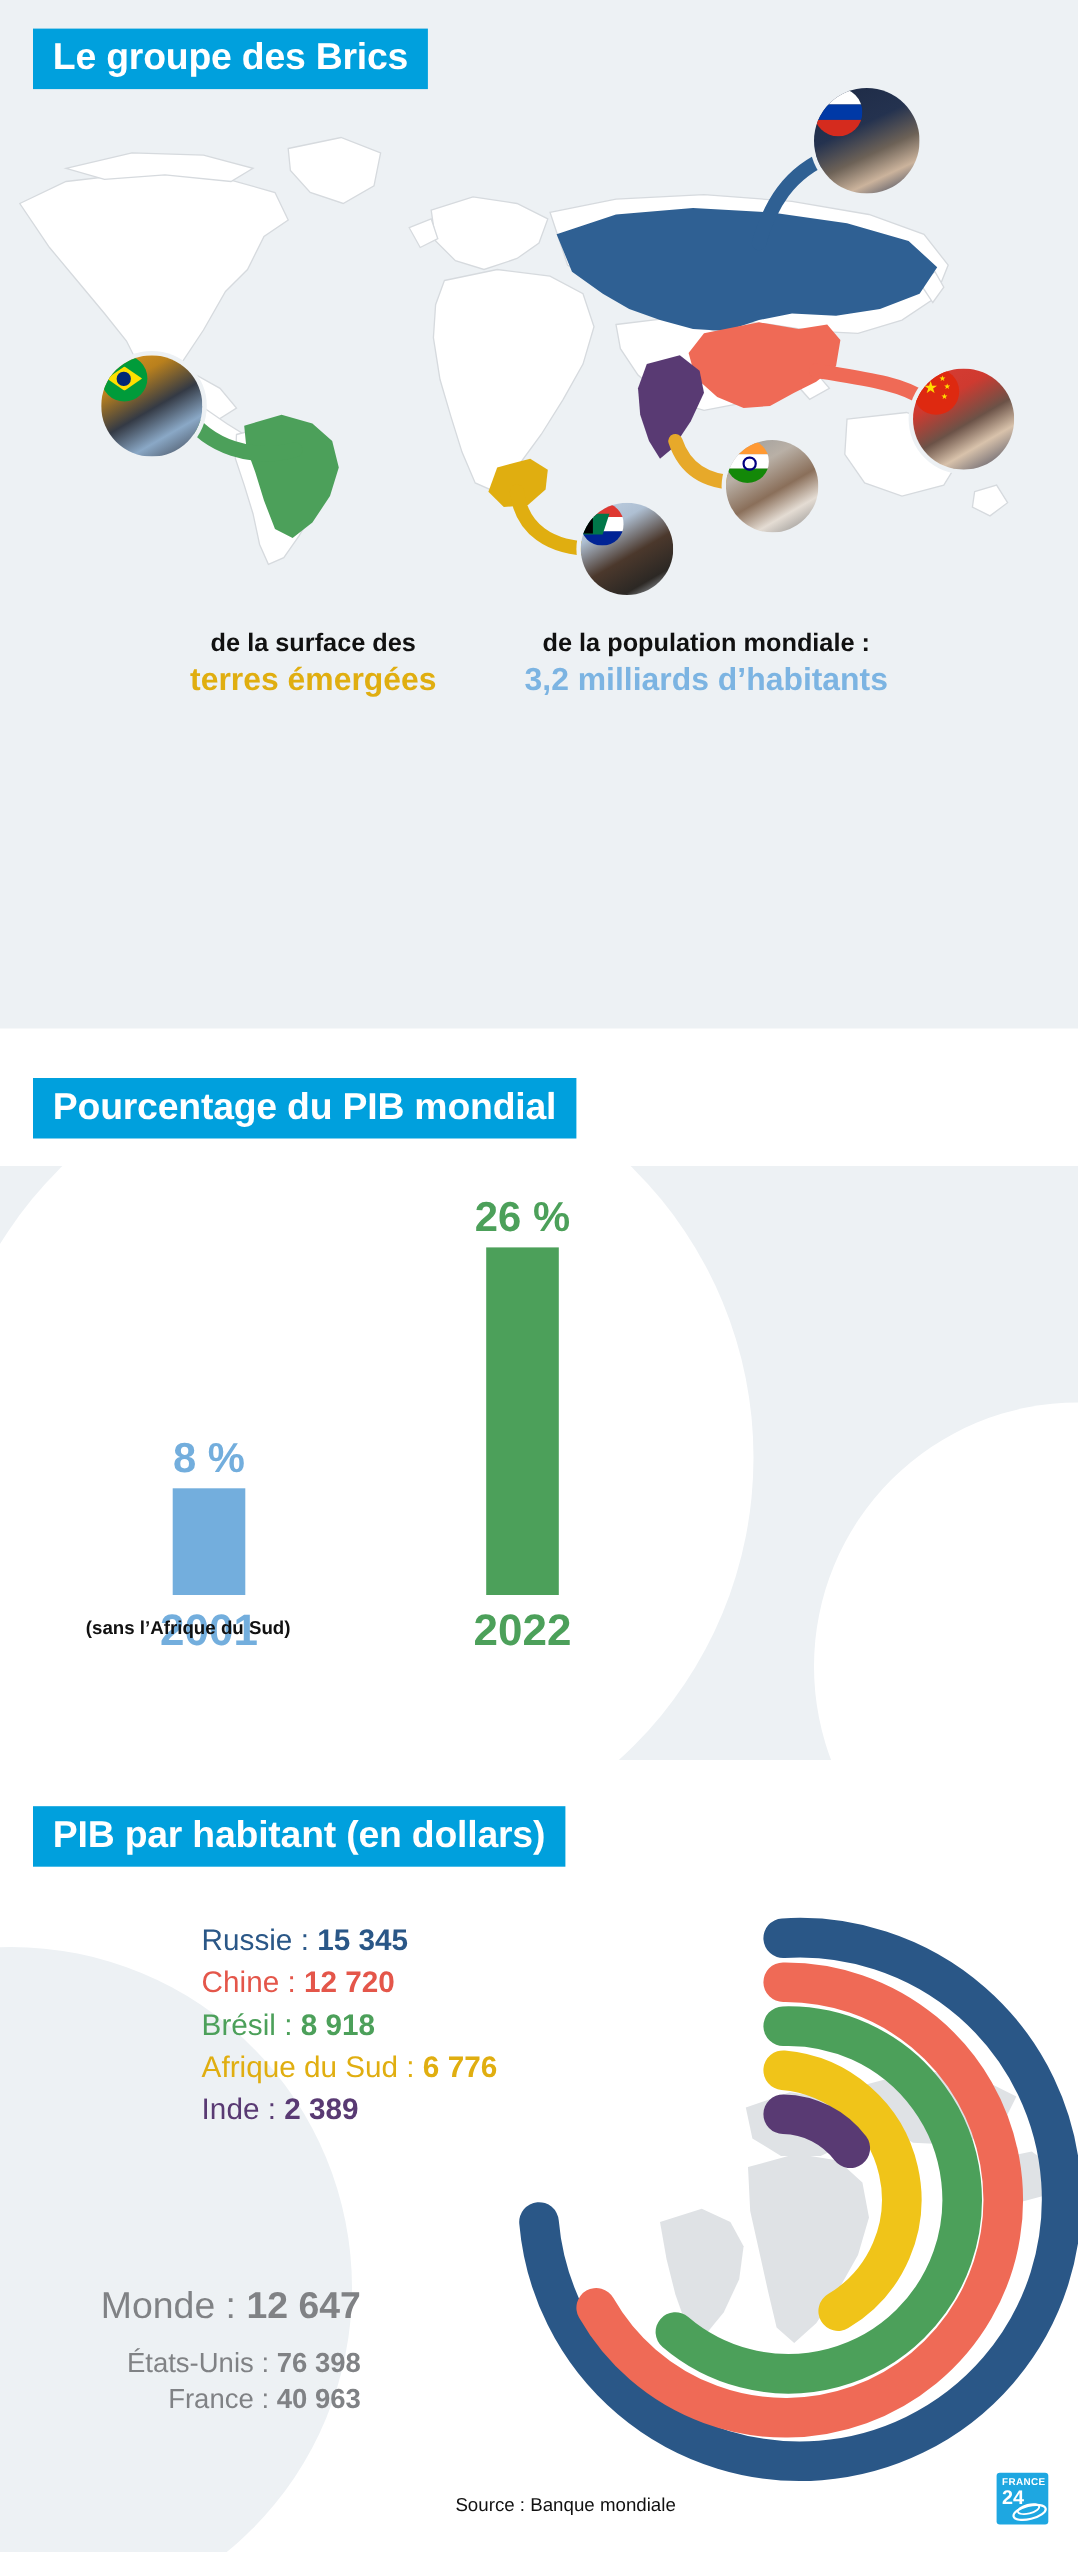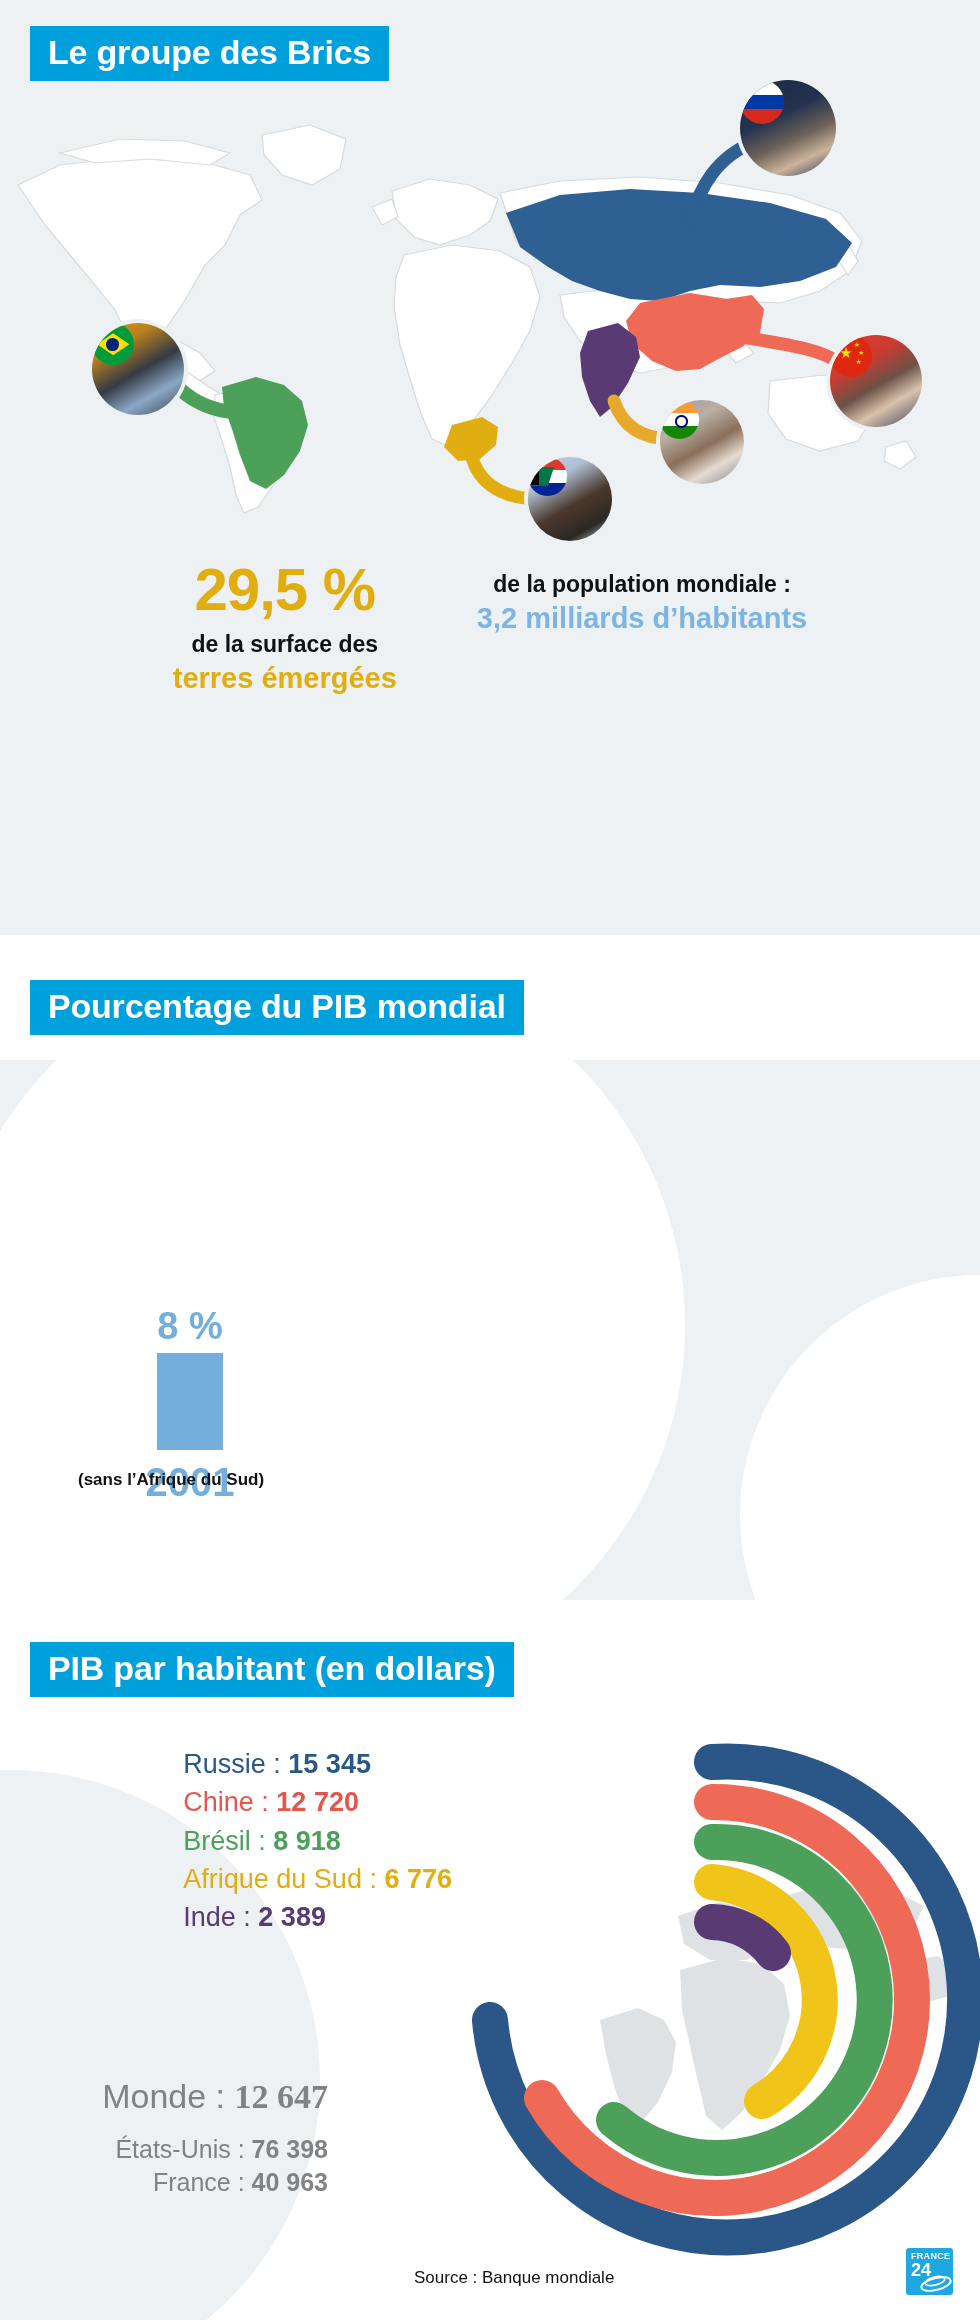--- a/index.html
+++ b/index.html
@@ -129,21 +129,21 @@
   .r-chine{color:#e4564a;}
   .r-bresil{color:#4ca05a;}
   .r-afsud{color:#e0ae10;}
   .r-inde{color:#593a73;}
 
   .world-list{
     position:absolute;left:28px;top:455px;width:300px;text-align:right;
     color:#808285;white-space:nowrap;
   }
   .world-list .monde{font-size:34px;line-height:1.25;}
-  .world-list .monde b{font-weight:bold;color:#808285;font-family:Liberation Serif, serif;}
+  .world-list .monde b{font-weight:bold;color:#808285;}
   .world-list .other{font-size:25px;line-height:1.35;}
   .world-list .other b{font-weight:bold;}
 
   .source{
     position:absolute;left:414px;top:2268px;
     font-size:17px;color:#111;white-space:nowrap;
   }
   .f24{
     position:absolute;left:906px;top:2248px;width:47px;height:47px;
     background:#1ea7e1;border-radius:3px;overflow:hidden;
@@ -259,21 +259,20 @@
         <div class="face" style="background:linear-gradient(150deg,#e09a21 0%,#b9801d 26%,#343a45 52%,#8aa8c6 74%,#3a3f4a 100%);"></div>
         <div class="flag" style="background:#009b3a;">
           <div style="position:absolute;left:12%;top:24%;width:76%;height:52%;background:#fedf00;transform:skewX(0deg) rotate(0deg);clip-path:polygon(50% 0,100% 50%,50% 100%,0 50%);"></div>
           <div style="position:absolute;left:34%;top:36%;width:30%;height:30%;border-radius:50%;background:#002776;"></div>
         </div>
       </div>
     </div>
 
     <div class="stats">
       <div class="stat">
-        <div class="big gold">29,5 %</div>
         <div class="mid">de la surface des</div>
         <div class="sub gold">terres émergées</div>
       </div>
       <div class="stat">
         <div class="mid">de la population mondiale :</div>
         <div class="sub lblue">3,2 milliards d’habitants</div>
       </div>
     </div>
   </div>
 
@@ -289,20 +288,25 @@
 
       <div class="bars">
 
         <div class="barcol" style="left:135px;width:110px;">
           <div class="val c-blue">8 %</div>
           <div class="bar bg-blue" style="width:66px;height:97px;"></div>
           <div class="yr c-blue">2001</div>
         </div>
 
 
+        <div class="barcol" style="left:420px;width:110px;">
+          <div class="val c-green">26 %</div>
+          <div class="bar bg-green" style="width:66px;height:316px;"></div>
+          <div class="yr c-green">2022</div>
+        </div>
 
         <div class="foot-note">(sans l’Afrique du Sud)</div>
       </div>
     </div>
   </div>
 
   <div class="sec3">
     <div class="banner-wrap">
       <div class="banner">PIB par habitant (en dollars)</div>
     </div>

